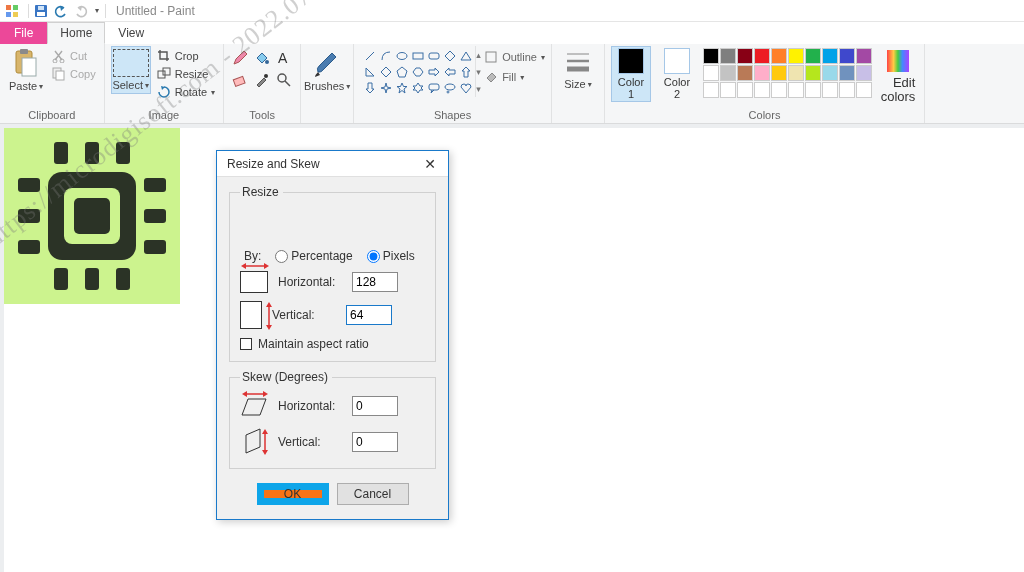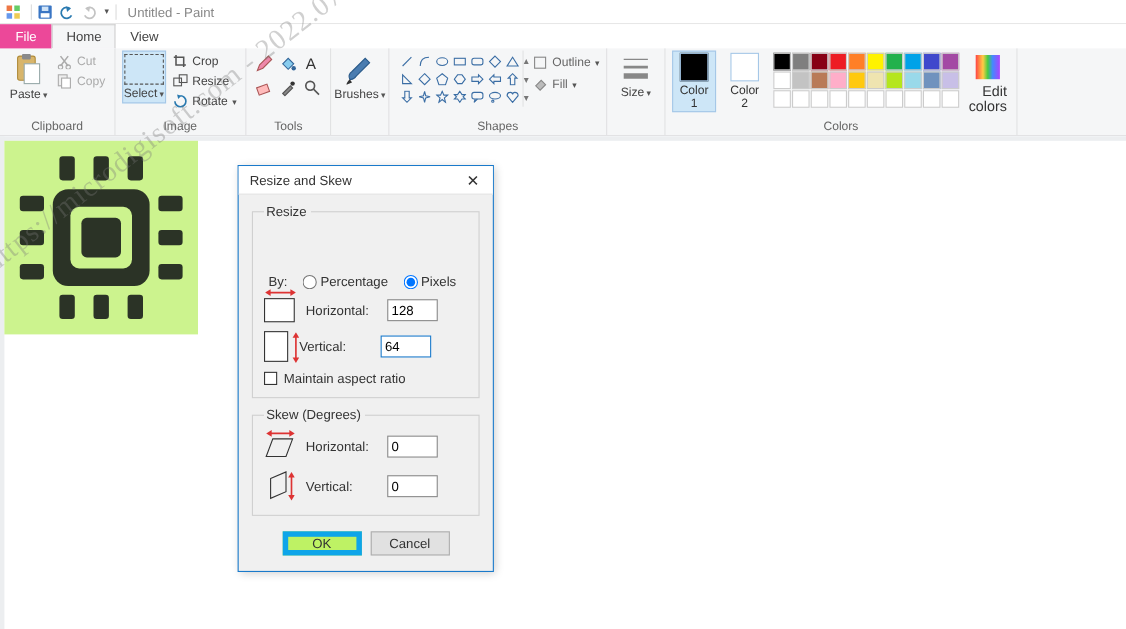--- a/index.html
+++ b/index.html
@@ -65,21 +65,21 @@
   .dim-row { display:flex; align-items:center; gap:10px; margin-bottom:8px; }
   .dim-ico { width:28px; height:28px; border:1px solid #333; background:#fff; position:relative; flex-shrink:0; }
   .dim-label { width:64px; font-size:12px; }
   .num-input { width:46px; height:20px; border:1px solid #888; padding:1px 3px; font-size:12px; background:#fff; }
   .num-input.sel { border:1px solid #1979ca; }
   .ar-row { display:flex; align-items:center; gap:6px; font-size:12px; margin-top:2px; }
   .ar-box { width:12px; height:12px; border:1px solid #333; background:#fff; }
   .skew-ico { width:28px; height:28px; display:flex; align-items:center; justify-content:center; flex-shrink:0; }
   .dlg-buttons { display:flex; justify-content:center; gap:8px; padding:6px 0 10px 0; }
   .dbtn { width:72px; height:22px; border:1px solid #adadad; background:#e1e1e1; font-size:12px; display:flex; align-items:center; justify-content:center; }
-  .dbtn.primary { border:5px solid #0ea5e9; background:#bef264; }
+  .dbtn.primary { border:7px solid #0ea5e9; background:#f97316; }
 
   
   .watermark { position:absolute; left:-20px; top:230px; font-size:26px; color:rgba(120,120,120,0.35); transform:rotate(-38deg); transform-origin:left top; pointer-events:none; font-family: "Times New Roman", serif; letter-spacing:1px; }
 
   .select-box { width:36px; height:28px; border:1px dashed #555; display:flex; align-items:center; justify-content:center; }
 </style>
 </head>
 <body>
 
 <div class="titlebar">

